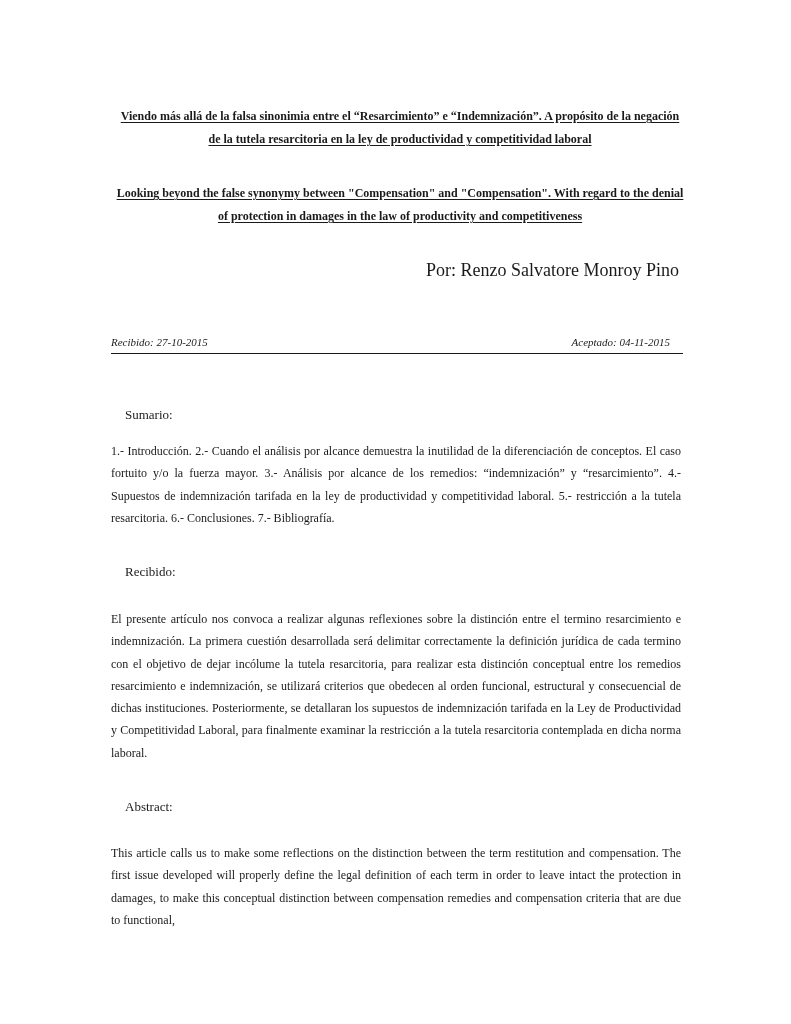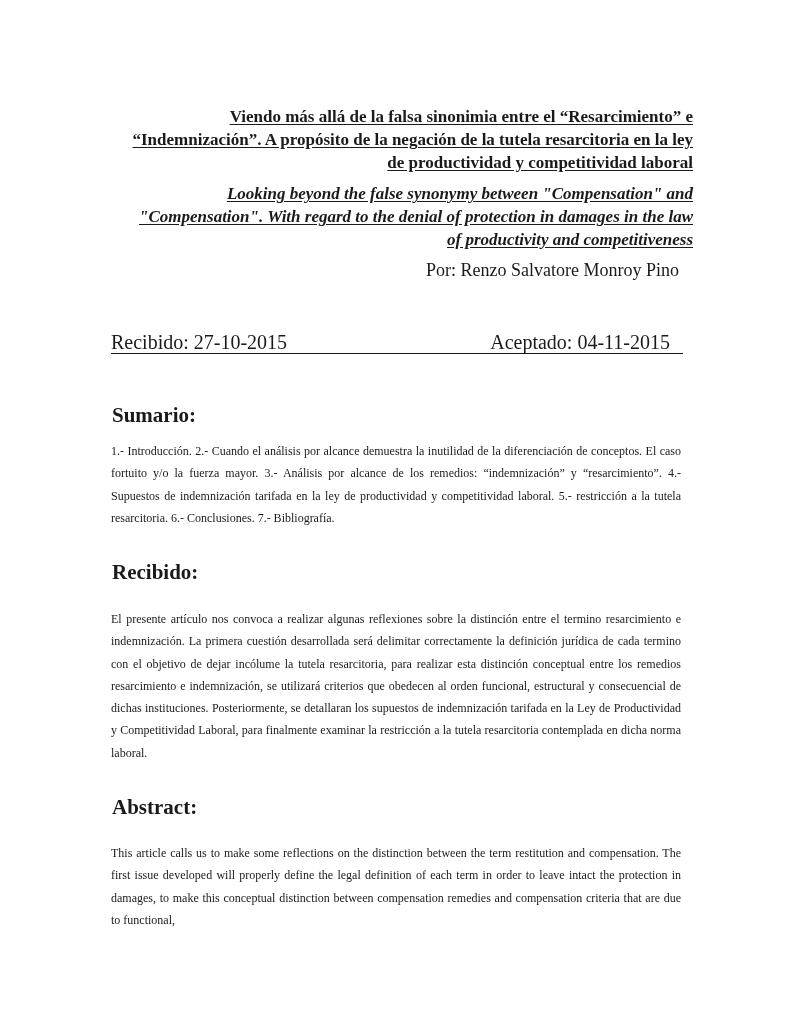--- a/index.html
+++ b/index.html
@@ -16,56 +16,57 @@
       color: #1a1a1a;
     }
     .page {
       position: absolute;
       left: 111px;
       top: 0;
       width: 570px;
     }
     .title-block {
       position: absolute;
-      left: 12px;
+      left: 4px;
       width: 570px;
-      text-align: right;
+      text-align: center;
       font-weight: bold;
-      font-size: 17px;
+      font-size: 12px;
       line-height: 23px;
       text-decoration: underline;
       text-underline-offset: 2px;
     }
     .title-es { top: 105px; }
-    .title-en { top: 182px; font-style: italic; }
+    .title-en { top: 182px; }
     .author {
       position: absolute;
       top: 259px;
       left: 315px;
       font-size: 18px;
       line-height: 22px;
       white-space: nowrap;
     }
     .dates {
       position: absolute;
       top: 331px;
       left: 0;
       width: 572px;
       height: 22px;
       border-bottom: 1.5px solid #1a1a1a;
-      font-size: 20px;
+      font-size: 11px;
       line-height: 22px;
+      font-style: italic;
     }
     .dates .received { position: absolute; left: 0; top: 0; white-space: nowrap; }
     .dates .accepted { position: absolute; right: 13px; top: 0; white-space: nowrap; text-align: right; }
     .heading {
       position: absolute;
-      left: 1px;
-      font-weight: bold;
-      font-size: 21px;
+      left: 14px;
+      font-weight: normal;
+      font-size: 13px;
       line-height: 22px;
     }
     .para {
       position: absolute;
       left: 0;
       width: 570px;
       font-size: 12px;
       line-height: 22.3px;
       text-align: justify;
     }

